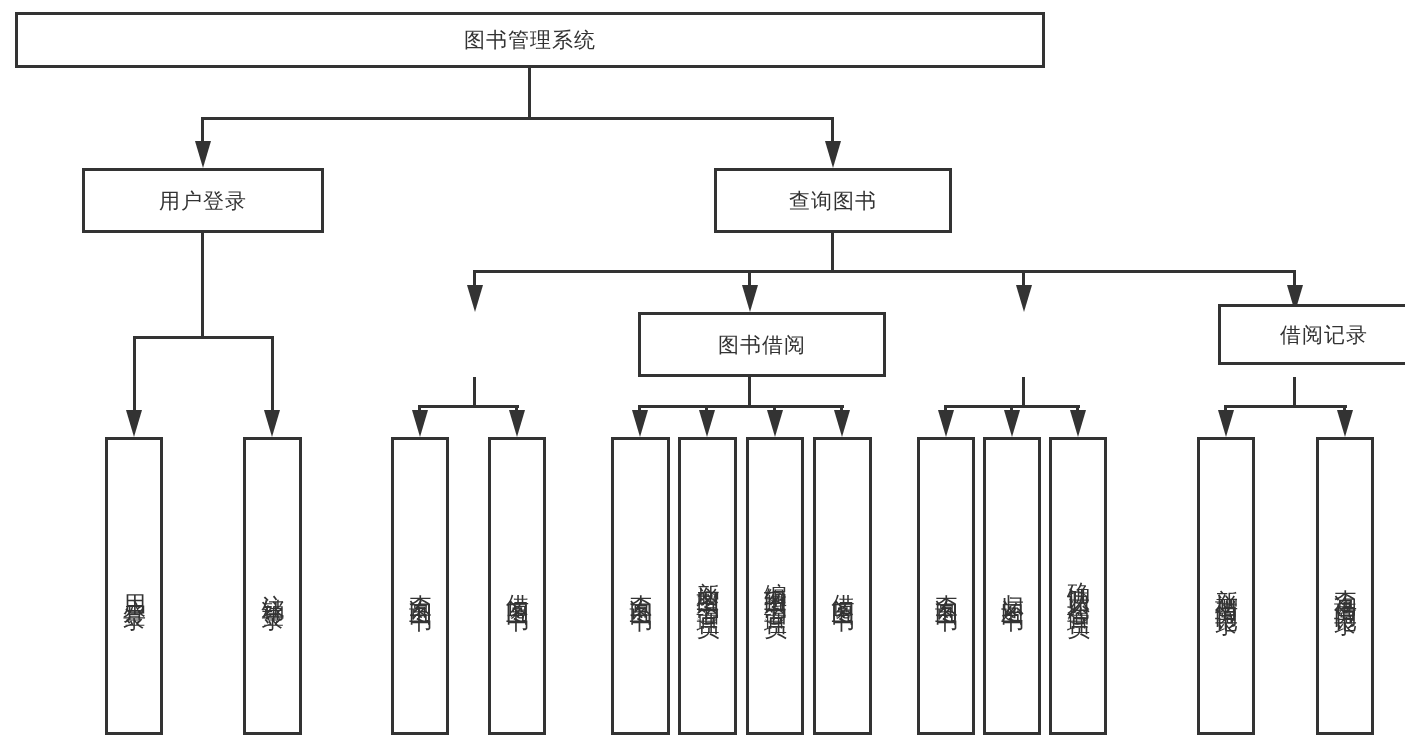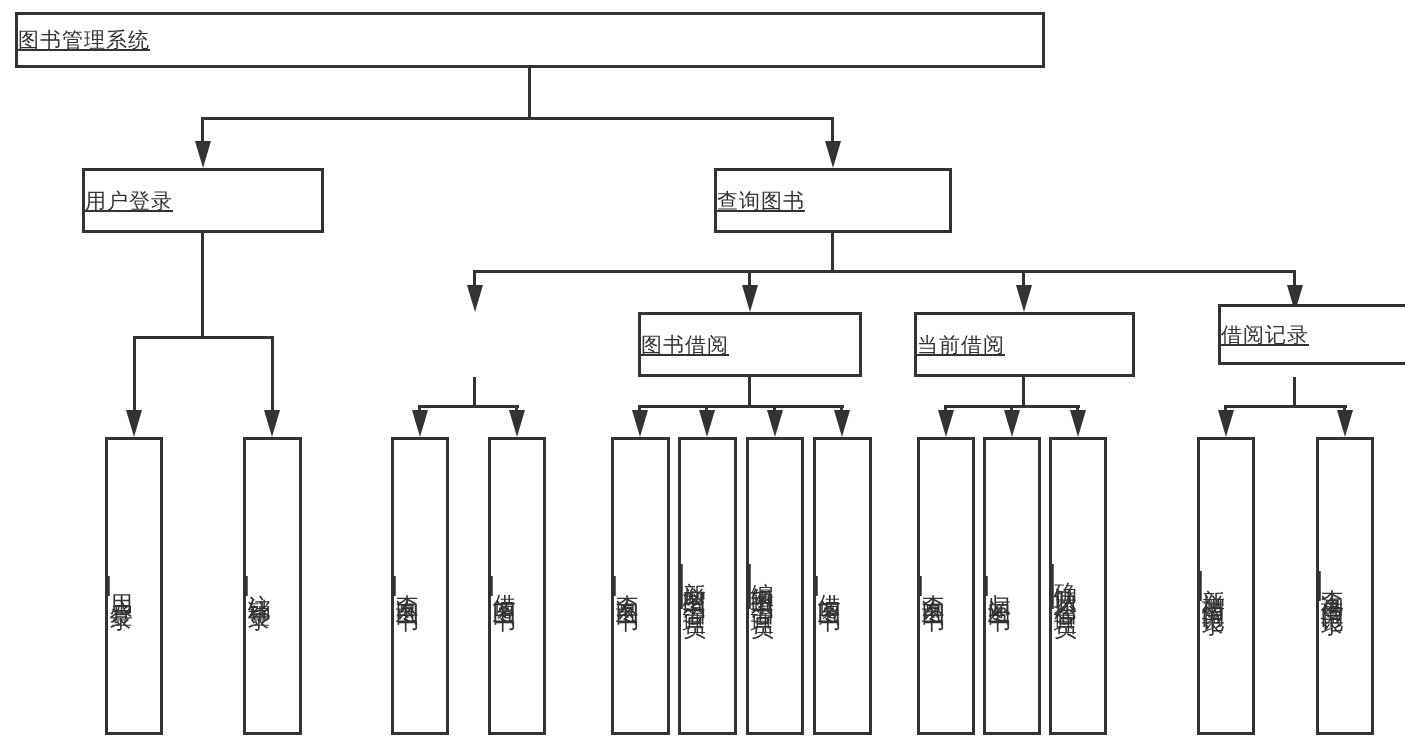--- a/index.html
+++ b/index.html
@@ -18,21 +18,21 @@
     color:var(--text);
     overflow:hidden;
   }
   .node{
     position:absolute;
     box-sizing:border-box;
     border:3px solid var(--border);
     background:var(--bg);
     display:flex;
     align-items:center;
-    text-decoration:underline;
+    justify-content:center;
   }
   .node.hlabel{font-size:21px;letter-spacing:1px;}
   .leaf span{
     writing-mode:vertical-rl;
     text-orientation:mixed;
     font-size:23px;
     line-height:1.12;
     letter-spacing:5px;
     white-space:nowrap;
   }
@@ -87,25 +87,22 @@
   <div class="ln" style="left:473px;top:270px;width:823px;height:3px;"></div>
   <div class="ln" style="left:473px;top:270px;width:3px;height:18px;"></div>
   <div class="arw" style="left:467px;top:285px;"></div>
   <div class="ln" style="left:748px;top:270px;width:3px;height:18px;"></div>
   <div class="arw" style="left:742px;top:285px;"></div>
   <div class="ln" style="left:1022px;top:270px;width:3px;height:18px;"></div>
   <div class="arw" style="left:1016px;top:285px;"></div>
   <div class="ln" style="left:1293px;top:270px;width:3px;height:18px;"></div>
   <div class="arw" style="left:1287px;top:285px;"></div>
 
-  <div class="node hlabel" style="left:638px;top:312px;width:224px;height:65px;">
+  <div class="node hlabel" style="left:638px;top:312px;width:248px;height:65px;">
     <span>图书借阅</span>
-  </div>
-  <div class="node hlabel" style="left:914px;top:312px;width:221px;height:65px;">
-    <span>当前借阅</span>
   </div>
   <div class="node hlabel" style="left:1189px;top:304px;width:212px;height:61px;margin-left:29px;">
     <span>借阅记录</span>
   </div>
 
   <div class="ln" style="left:473px;top:377px;width:3px;height:31px;"></div>
   <div class="ln" style="left:419px;top:405px;width:100px;height:3px;"></div>
   <div class="ln" style="left:418px;top:405px;width:3px;height:10px;"></div>
   <div class="arw" style="left:412px;top:410px;"></div>
   <div class="ln" style="left:515px;top:405px;width:3px;height:10px;"></div>

